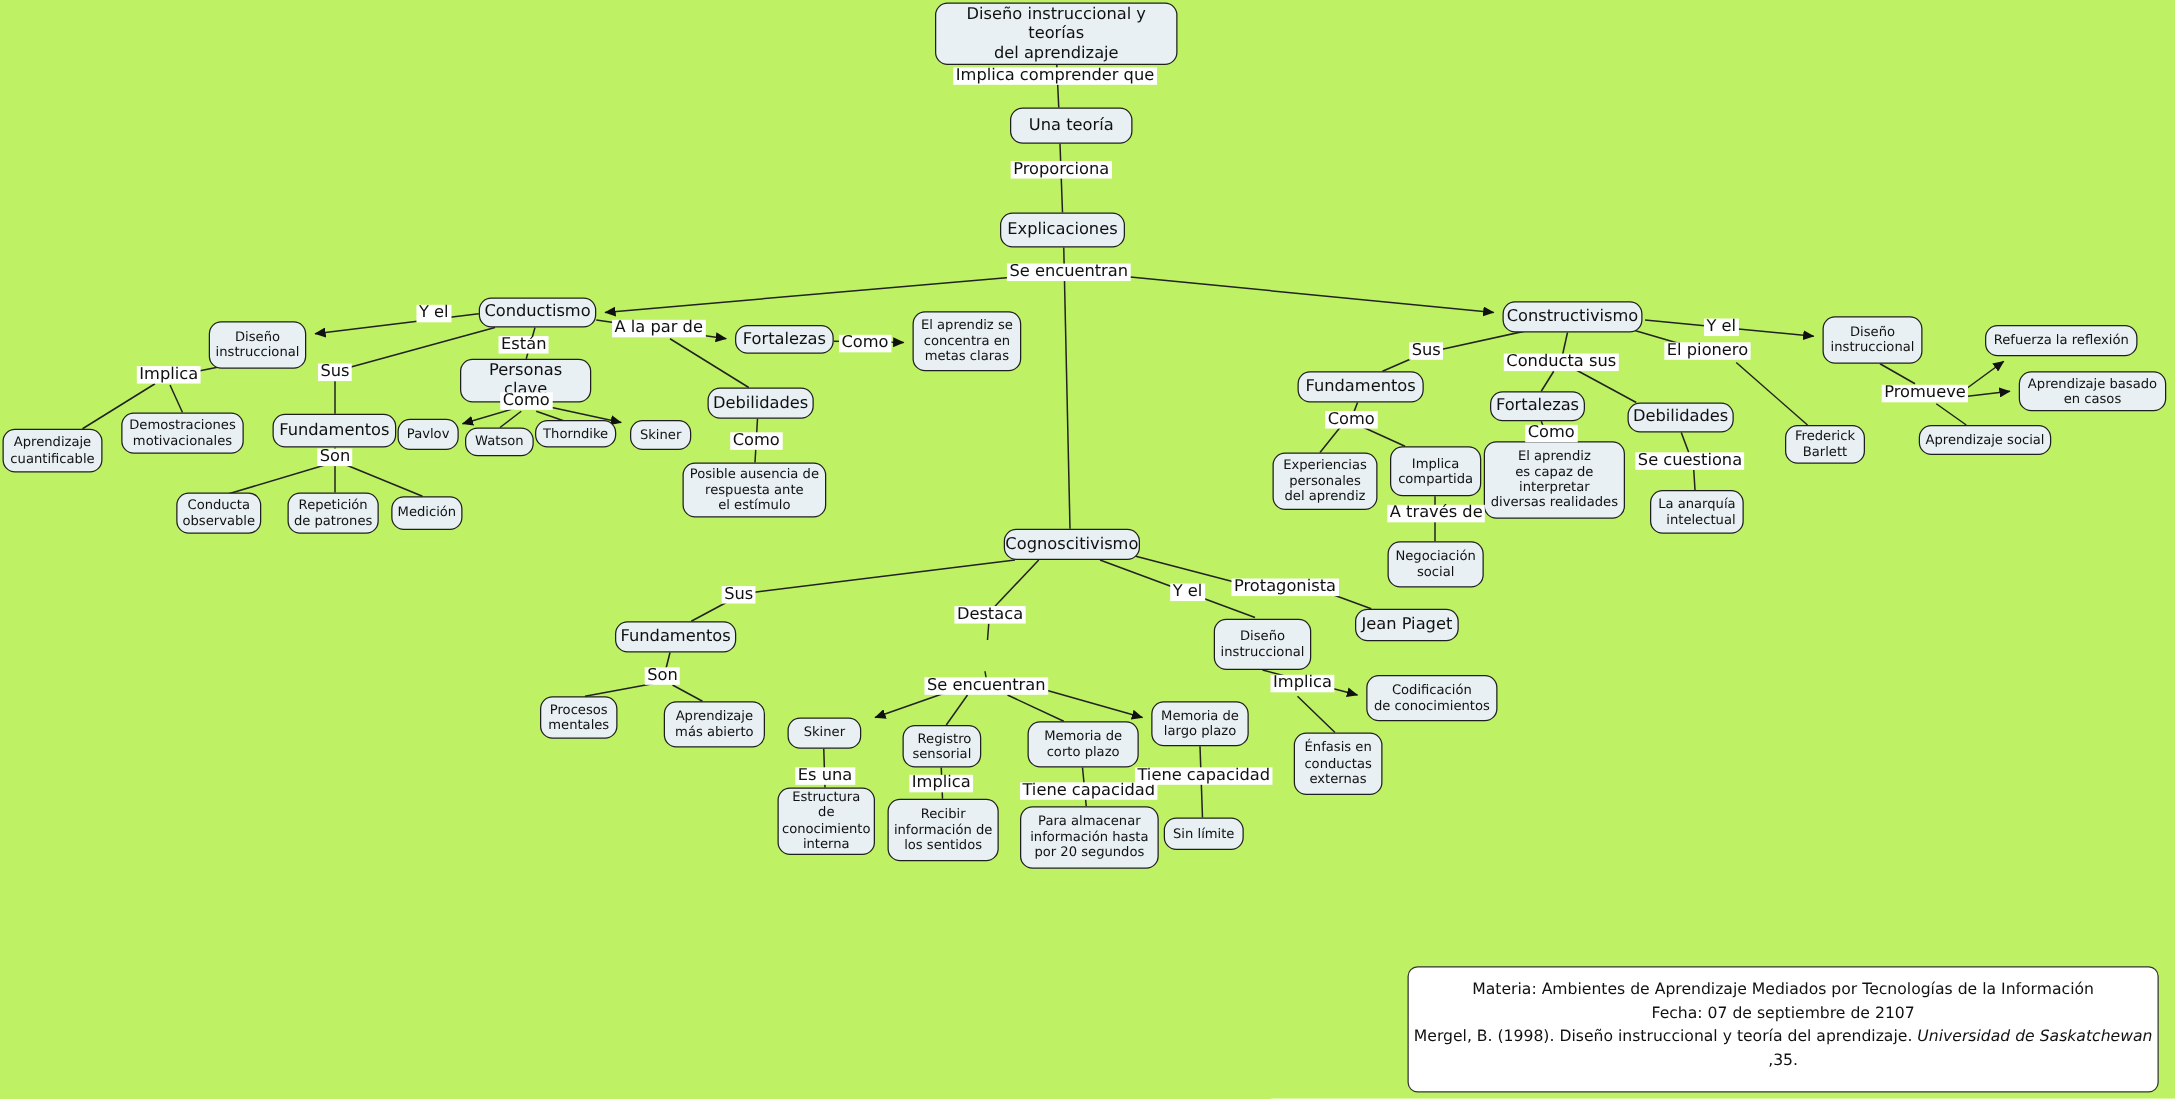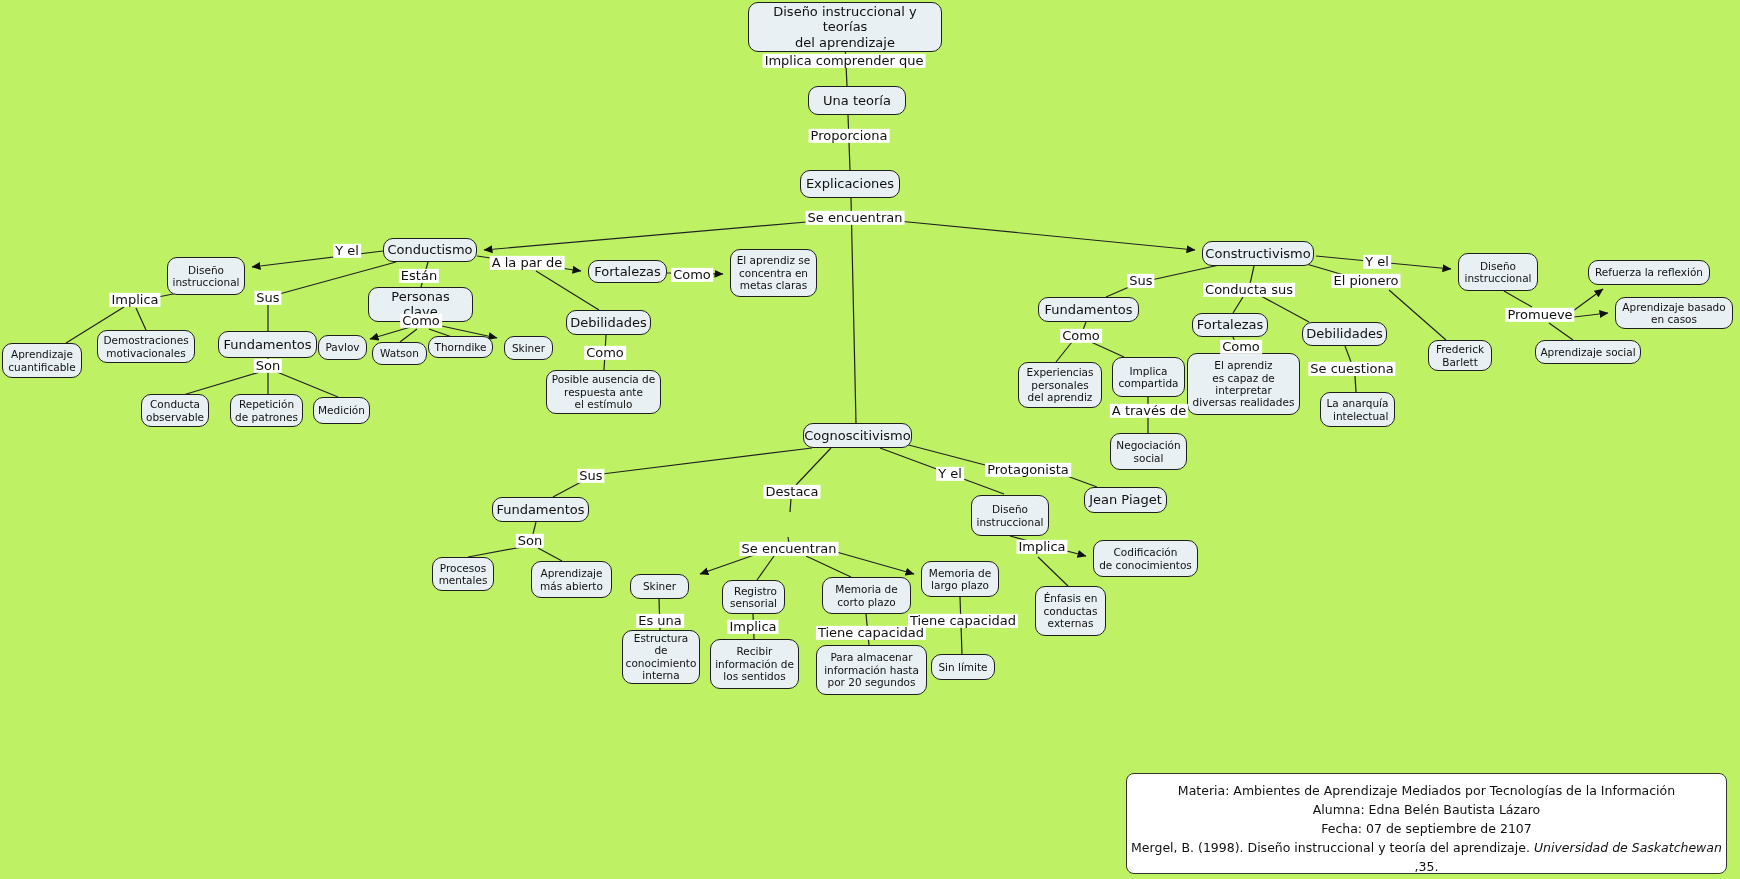--- a/index.html
+++ b/index.html
@@ -224,17 +224,16 @@
       <div class="edge-label" style="left: 1249px; top: 290px;">Conducta sus</div>
       <div class="edge-label" style="left: 1241px; top: 347px;">Como</div>
       <div class="edge-label" style="left: 1352px; top: 369px;">Se cuestiona</div>
       <div class="edge-label" style="left: 1377px; top: 262px;">Y el</div>
       <div class="edge-label" style="left: 1366px; top: 281px;">El pionero</div>
       <div class="edge-label" style="left: 1540px; top: 315px;">Promueve</div>
     </div>
 
   <div class="info-box" style="left:1126px;top:773px;width:601px;height:101px;">
     <div>Materia: Ambientes de Aprendizaje Mediados por Tecnologías de la Información</div>
-    <div>Alumna: Edna Belén Bautista Lázaro</div>
     <div>Fecha: 07 de septiembre de 2107</div>
     <div><span>Mergel, B. (1998). Diseño instruccional y teoría del aprendizaje. </span><i>Universidad de Saskatchewan</i><span> ,35.</span></div>
   </div>
 </div>
 
 </body></html>

